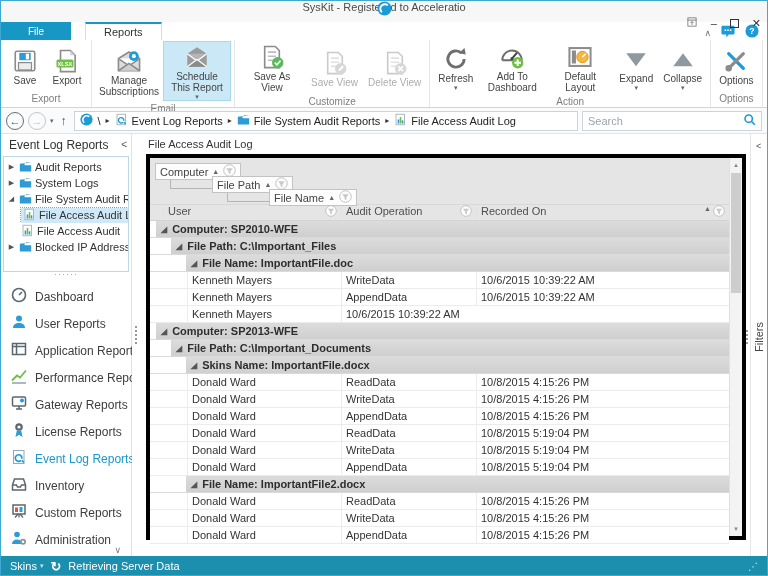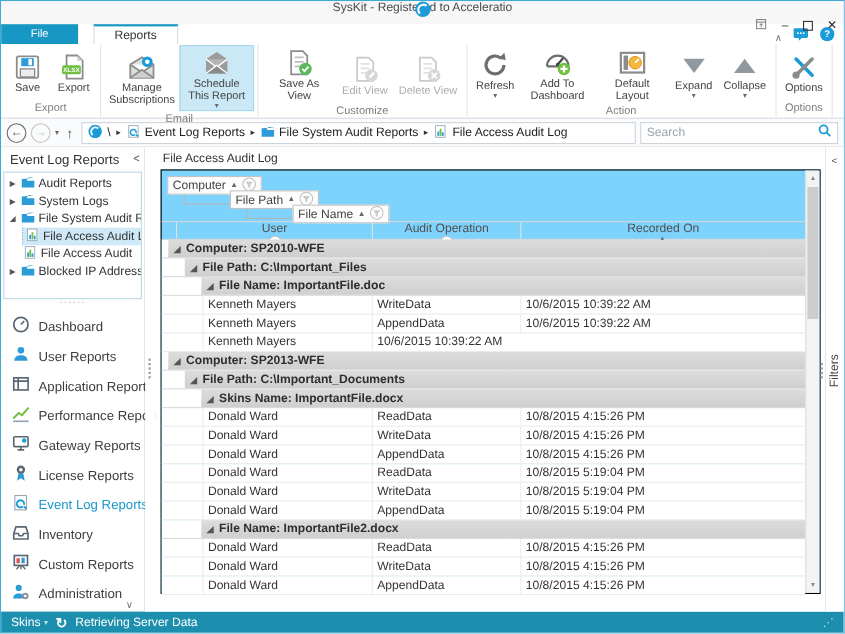--- a/index.html
+++ b/index.html
@@ -73,34 +73,34 @@
   .sb-chev { position:absolute; bottom:1px; right:10px; font-size:9px; color:#777; }
 
   
   .vsplit { width:9px; position:relative; background:#fff; }
   .vsplit .dots { position:absolute; top:192px; left:3px; width:2px; height:2px; background:#9a9a9a;
     box-shadow:0 4px 0 #9a9a9a, 0 8px 0 #9a9a9a, 0 12px 0 #9a9a9a, 0 16px 0 #9a9a9a; }
 
   
   .main { flex:1; position:relative; background:#fff; }
   .doctab { height:19px; padding:4px 0 0 7px; font-size:11px; color:#333; }
-  .grid { position:absolute; left:5px; right:4px; top:20px; height:386px; border:1px solid #000000; background:#7dd3fc; }
+  .grid { position:absolute; left:5px; right:4px; top:20px; height:386px; border:4px solid #000000; background:#e5e5e5; }
   .groupby { height:46px; position:relative; margin-right:13px; }
   .chip { position:absolute; height:17px; border:1px solid #c3c3c3; background:#fdfdfd; display:flex; align-items:center; gap:4px; padding:0 4px; font-size:11px; color:#444; }
   .chip .sort { font-size:7px; color:#666; }
   .chip svg { width:13px; height:13px; }
   .chip.c0 { left:5px; top:5px; }
   .chip.c1 { left:62px; top:18px; }
   .chip.c2 { left:119px; top:31px; }
   .conn { position:absolute; border-left:1px solid #b5b5b5; border-bottom:1px solid #b5b5b5; }
   .conn.k0 { left:20px; top:22px; width:42px; height:9px; }
   .conn.k1 { left:77px; top:35px; width:42px; height:9px; }
 
   .gheader { height:17px; display:flex; font-size:11px; color:#4f4f4f; border-top:1px solid #d8d8d8; border-bottom:1px solid #d3d3d3; margin-right:13px; align-items:center; }
-  .gheader .hc { height:100%; display:flex; align-items:center; padding:0 4px; border-right:1px solid #e2e2e2;flex-direction:column; }
+  .gheader .hc { height:100%; display:flex; align-items:flex-start; padding:0 4px; border-right:1px solid #e2e2e2; }
   .gheader .hc .ht { flex:1; }
   .gheader .hc svg { width:12px; height:12px; }
   .gheader .sort { font-size:7px; color:#666; margin-right:2px; }
   .hc.pad { width:14px; flex:0 0 14px; }
   .hc.user { width:178px; flex:0 0 178px; }
   .hc.op { width:135px; flex:0 0 135px; }
   .hc.rec { flex:1; border-right:none; }
 
   .rows { margin-right:13px; }
   .grow { height:17px; display:flex; align-items:stretch; font-size:11px; border-bottom:1px solid #ececec; background:#fff; }
@@ -245,21 +245,21 @@
           </div>
           <div class="rbtn disabled">
             <span class="icon"><svg viewBox="0 0 32 32">
                 <path d="M7 3h13l5 5v21H7z" fill="#fff" stroke="#8c8c8c" stroke-width="2"></path>
                 <g stroke="#bdbdbd" stroke-width="2">
                   <path d="M11 10h10M11 15h10M11 20h6"></path>
                 </g>
                 <circle cx="23" cy="23" r="7" fill="#a8a8a8"></circle>
                 <path d="M20 26l1-3 4-4 2 2-4 4z" fill="#fff"></path>
               </svg></span>
-            <span class="lbl">Edit View</span>
+            <span class="lbl">Save View</span>
           </div>
           <div class="rbtn disabled">
             <span class="icon"><svg viewBox="0 0 32 32">
                 <path d="M7 3h13l5 5v21H7z" fill="#fff" stroke="#8c8c8c" stroke-width="2"></path>
                 <g stroke="#bdbdbd" stroke-width="2">
                   <path d="M11 10h10M11 15h10M11 20h6"></path>
                 </g>
                 <circle cx="23" cy="23" r="7" fill="#a8a8a8"></circle>
                 <path d="M20 20l6 6M26 20l-6 6" stroke="#fff" stroke-width="2"></path>
               </svg></span>

